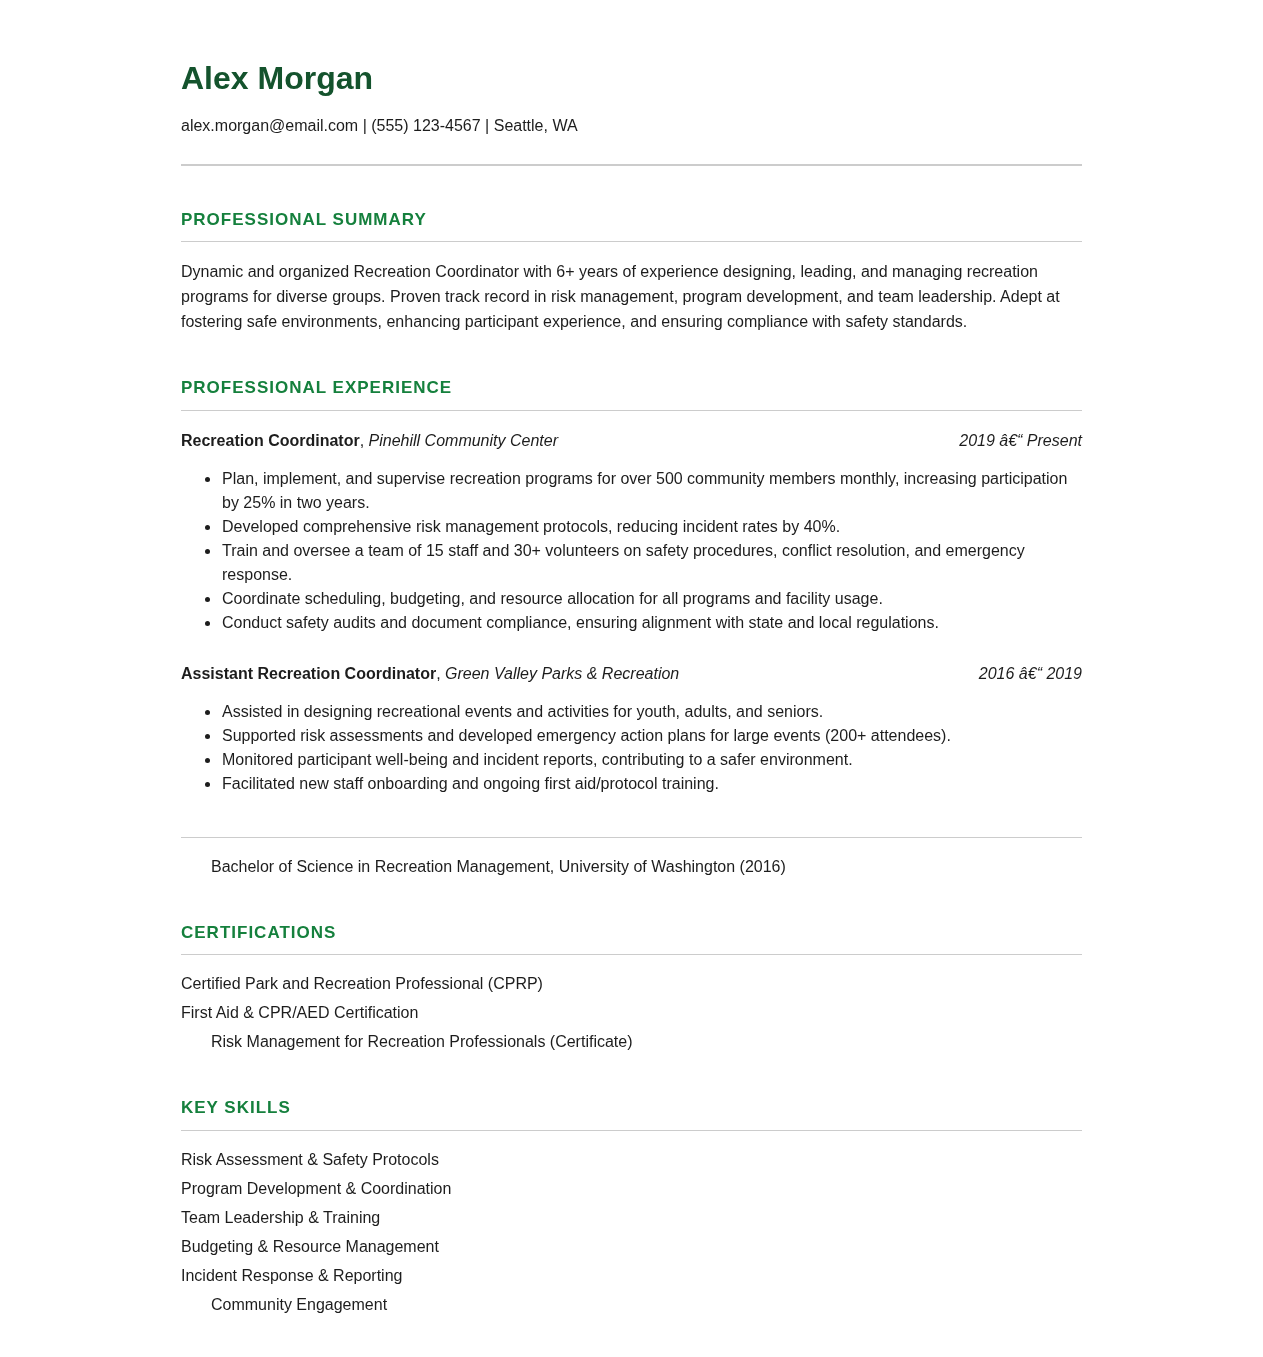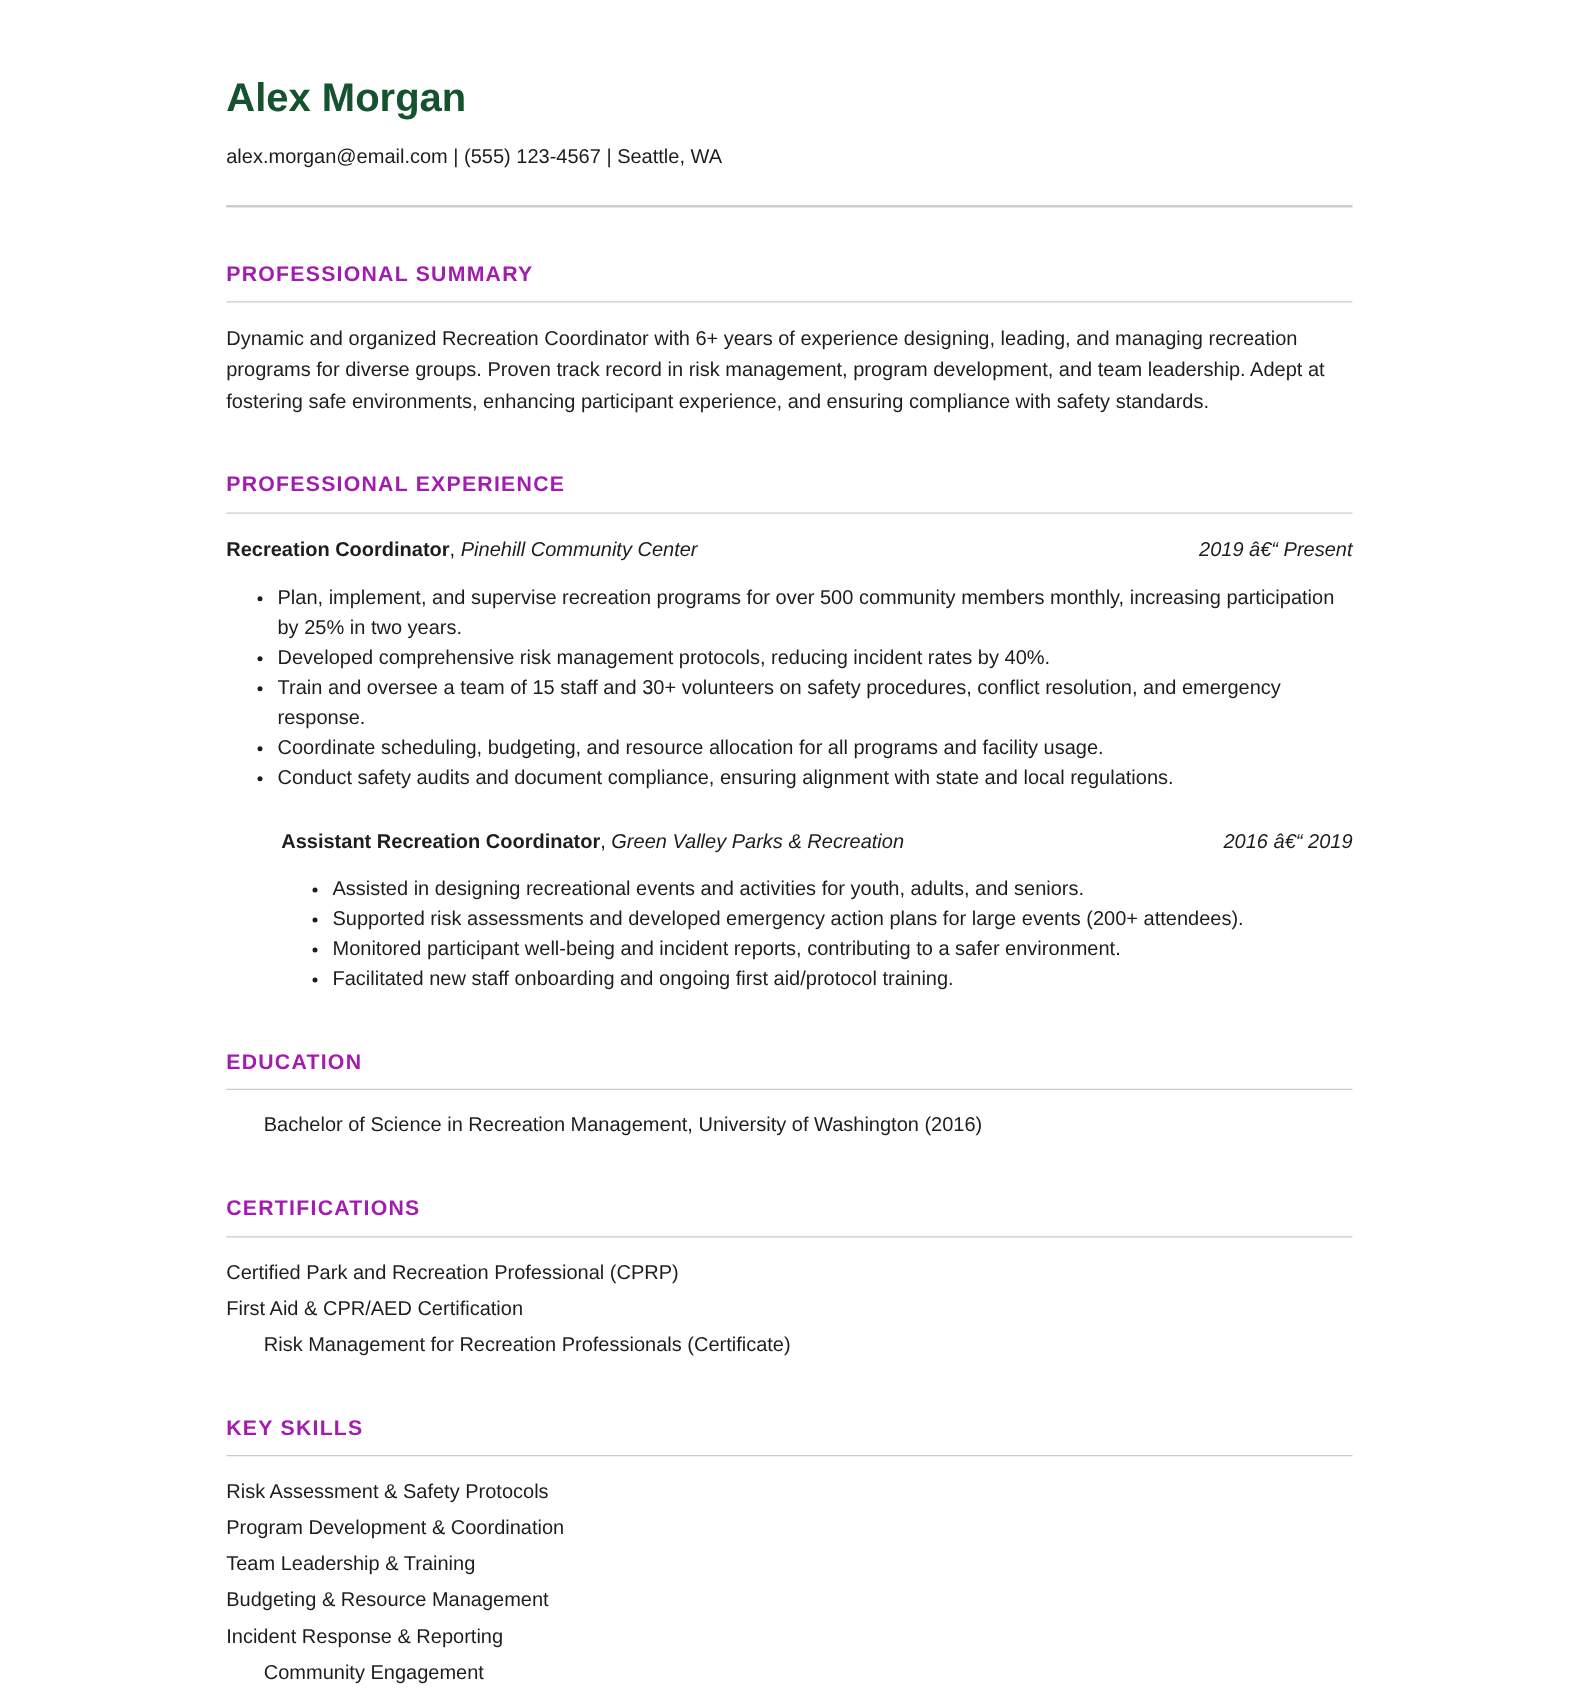--- a/index.html
+++ b/index.html
@@ -32,34 +32,34 @@
   hr.divider {
     border: none;
     border-top: 2px solid #cccccc;
     margin: 25px 0 0 0;
   }
   .section { margin-top: 41px; }
   h2.section-title {
     font-size: 17px;
     font-weight: bold;
     letter-spacing: 1px;
-    color: #a21caf;
+    color: #15803d;
     margin: 0 0 9px 0;
   }
   hr.section-divider {
     border: none;
     border-top: 1px solid #cccccc;
     margin: 0 0 17px 0;
   }
   p.summary-text {
     margin: 0;
     line-height: 25px;
   }
   .job { margin-top: 18px; }
-  .job + .job { margin-top: 27px; margin-left: 44px; }
+  .job + .job { margin-top: 27px; }
   .job-header {
     display: flex;
     justify-content: space-between;
     align-items: center;
     line-height: 24px;
   }
   .job-role { font-weight: bold; }
   .job-company { font-style: italic; }
   .job-dates { white-space: nowrap; padding-left: 16px; font-style: italic; }
   ul.job-bullets {
@@ -120,21 +120,20 @@
       <ul class="job-bullets">
         <li>Assisted in designing recreational events and activities for youth, adults, and seniors.</li>
         <li>Supported risk assessments and developed emergency action plans for large events (200+ attendees).</li>
         <li>Monitored participant well-being and incident reports, contributing to a safer environment.</li>
         <li>Facilitated new staff onboarding and ongoing first aid/protocol training.</li>
       </ul>
     </div>
   </section>
 
   <section class="section">
-    <h2 class="section-title">EDUCATION</h2>
     <hr class="section-divider">
     <p class="line-item">Bachelor of Science in Recreation Management, University of Washington (2016)</p>
   </section>
 
   <section class="section">
     <h2 class="section-title">CERTIFICATIONS</h2>
     <hr class="section-divider">
     <p class="line-item">Certified Park and Recreation Professional (CPRP)</p>
     <p class="line-item">First Aid &amp; CPR/AED Certification</p>
     <p class="line-item">Risk Management for Recreation Professionals (Certificate)</p>

